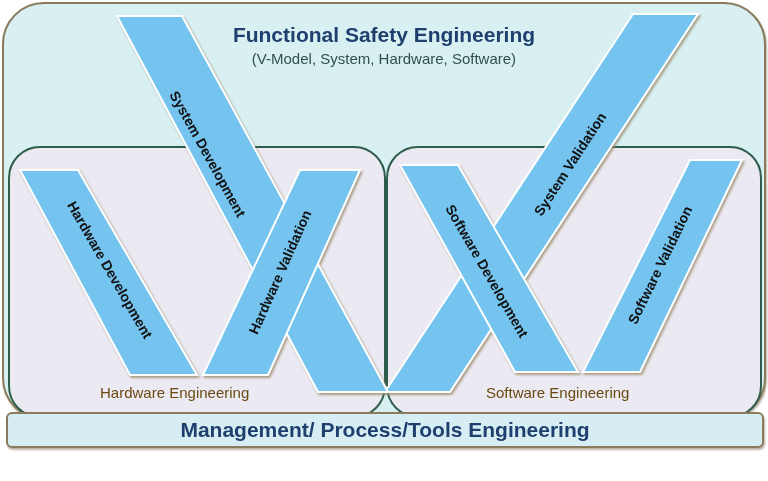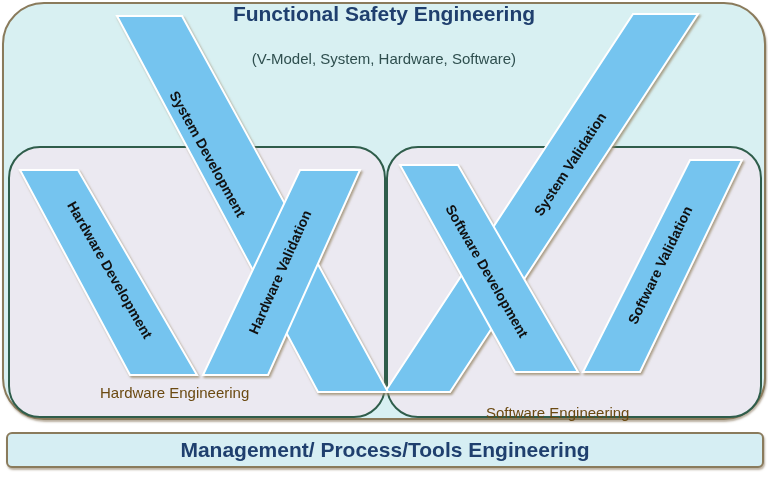--- a/index.html
+++ b/index.html
@@ -3,24 +3,24 @@
 <meta charset="utf-8">
 <style>
   html,body{margin:0;padding:0;background:#ffffff;}
   body{width:768px;height:481px;position:relative;overflow:hidden;font-family:"Liberation Sans","DejaVu Sans",sans-serif;}
   .abs{position:absolute;}
   .outer{left:2px;top:2px;width:760px;height:414px;border:2px solid #8a7b5c;border-radius:42px;background:#d8f0f2;box-shadow:1px 2px 2px rgba(120,100,70,0.5);}
   .sub{top:146px;height:268px;border:2px solid #2f5d4b;border-radius:32px;background:#ebe9f1;}
   .hw{left:8px;width:374px;}
   .sw{left:386px;width:372px;}
   svg.bands{position:absolute;left:0;top:0;width:768px;height:481px;}
-  .title{left:0;width:768px;top:2px;text-align:center;font-weight:bold;font-size:21px;color:#1f3f6e;}
+  .title{left:0;width:768px;top:23px;text-align:center;font-weight:bold;font-size:21px;color:#1f3f6e;}
   .subtitle{left:0;width:768px;top:50px;text-align:center;font-size:15px;color:#2f4f4f;}
   .eng-label{font-size:15px;color:#6b4a12;}
-  .bottom{left:6px;top:432px;width:754px;height:32px;border:2px solid #8a7b5c;border-radius:6px;background:#d6eef3;box-shadow:1px 2px 2px rgba(120,100,70,0.5);text-align:center;line-height:32px;font-weight:bold;font-size:21px;color:#1f3f6e;}
+  .bottom{left:6px;top:412px;width:754px;height:32px;border:2px solid #8a7b5c;border-radius:6px;background:#d6eef3;box-shadow:1px 2px 2px rgba(120,100,70,0.5);text-align:center;line-height:32px;font-weight:bold;font-size:21px;color:#1f3f6e;}
   .band-label{position:absolute;font-weight:bold;font-size:14px;color:#111;white-space:nowrap;transform-origin:center center;}
 </style>
 </head>
 <body>
 
 <div class="abs outer"></div>
 
 <div class="abs title">Functional Safety Engineering</div>
 <div class="abs subtitle">(V-Model, System, Hardware, Software)</div>
 
@@ -50,15 +50,15 @@
 </svg>
 
 <div class="band-label" style="left:140px;top:141px;width:130px;text-align:center;transform:rotate(61deg);">System  Development</div>
 <div class="band-label" style="left:505px;top:156px;width:130px;text-align:center;transform:rotate(-57deg);">System Validation</div>
 <div class="band-label" style="left:30px;top:262px;width:160px;text-align:center;transform:rotate(60deg);">Hardware Development</div>
 <div class="band-label" style="left:205px;top:264px;width:150px;text-align:center;transform:rotate(-66deg);">Hardware Validation</div>
 <div class="band-label" style="left:407px;top:263px;width:160px;text-align:center;transform:rotate(60deg);">Software Development</div>
 <div class="band-label" style="left:590px;top:257px;width:140px;text-align:center;transform:rotate(-64deg);">Software Validation</div>
 
 <div class="abs eng-label" style="left:100px;top:384px;text-align:center;">Hardware Engineering</div>
-<div class="abs eng-label" style="left:486px;top:384px;margin-top:20px;">Software Engineering</div>
+<div class="abs eng-label" style="left:486px;top:384px;">Software Engineering</div>
 
 <div class="abs bottom">Management/ Process/Tools Engineering</div>
 
 </body></html>

